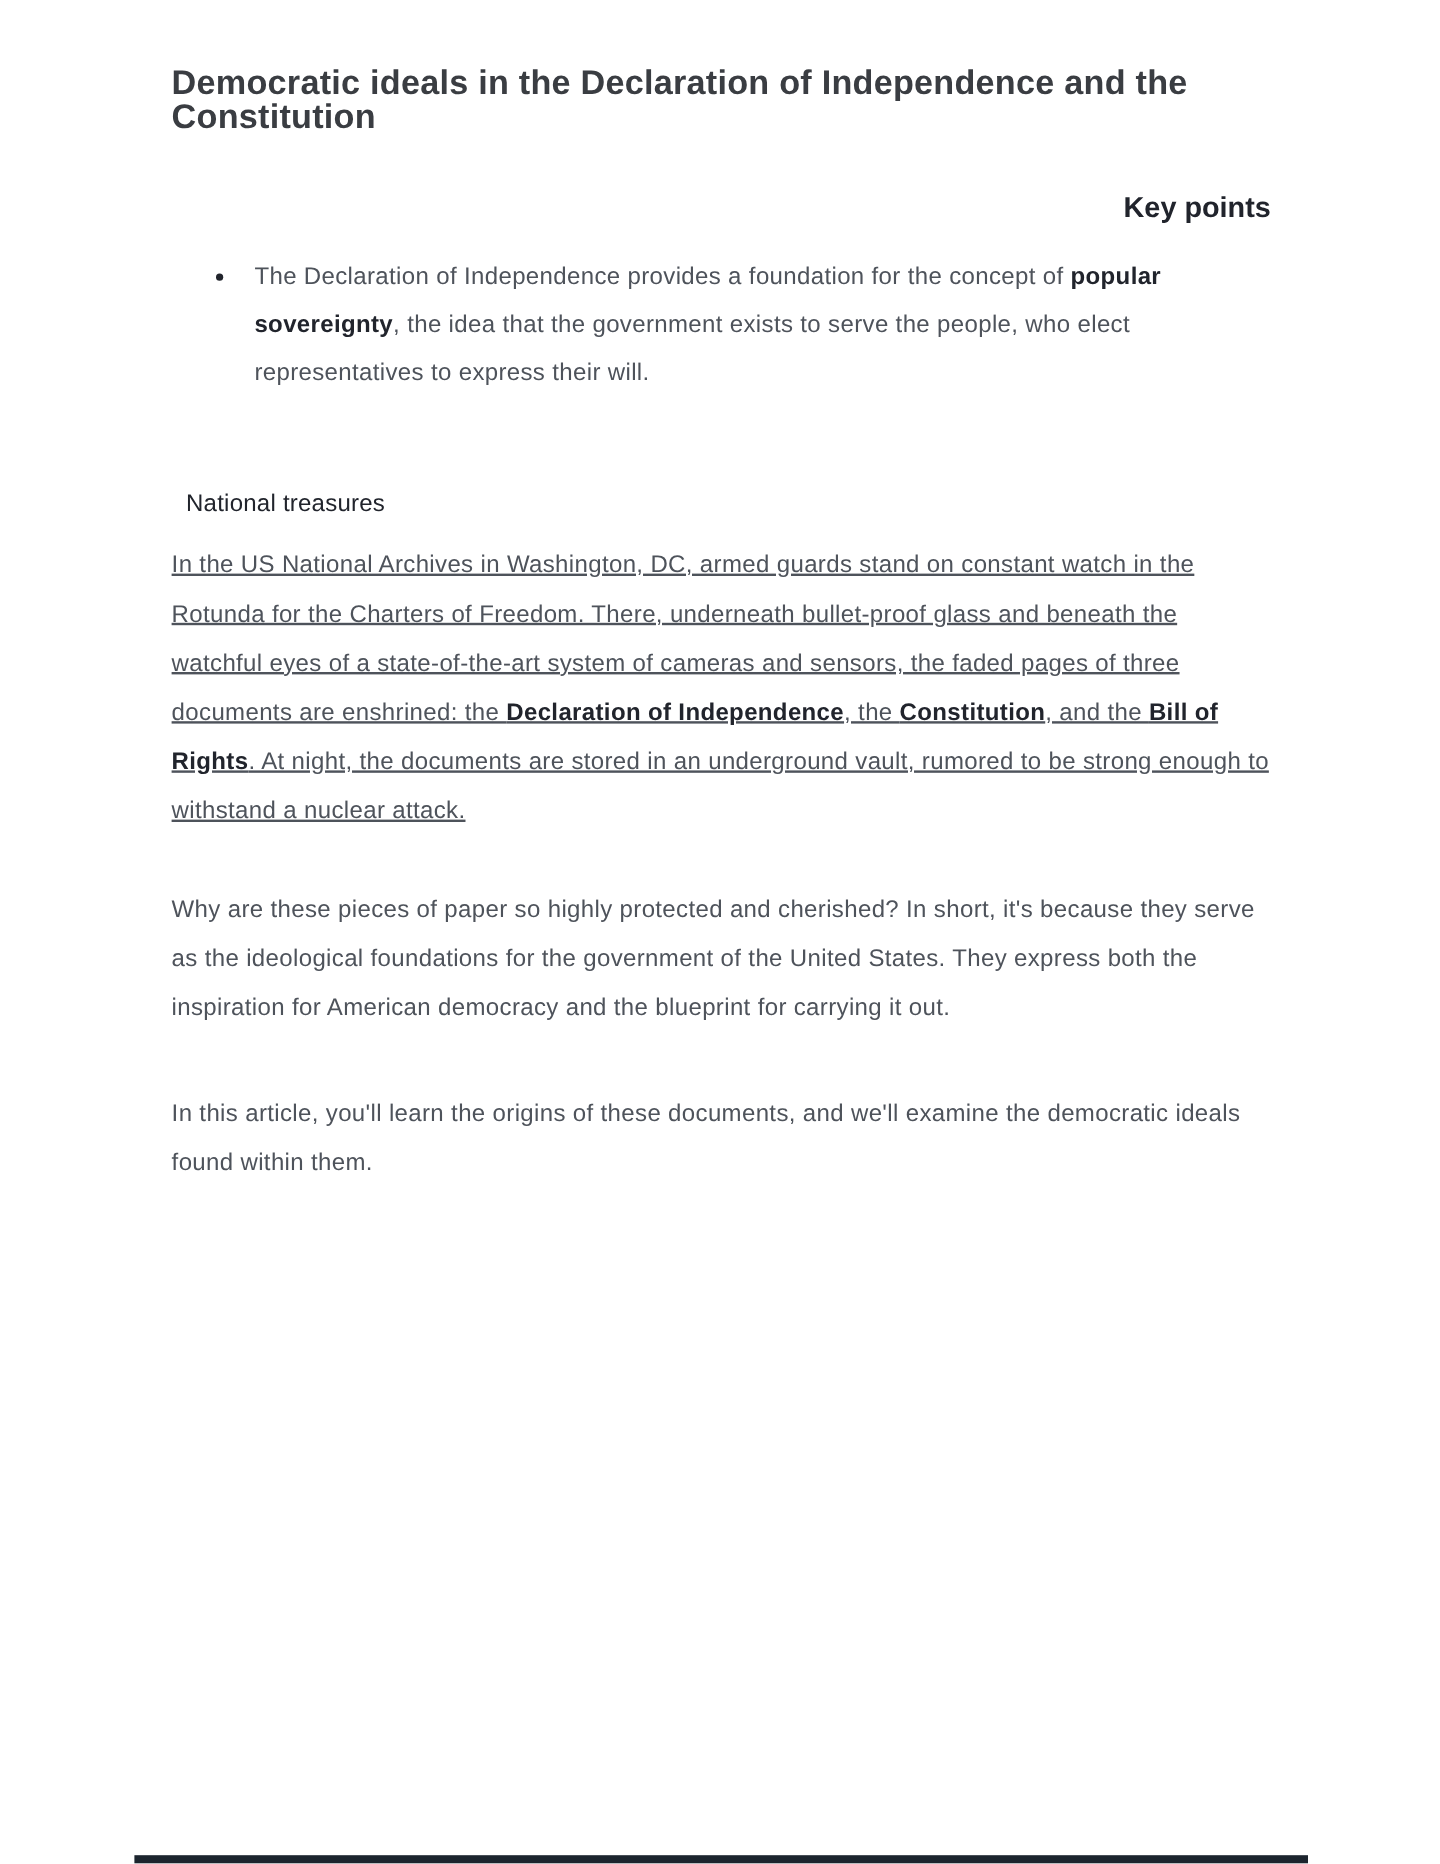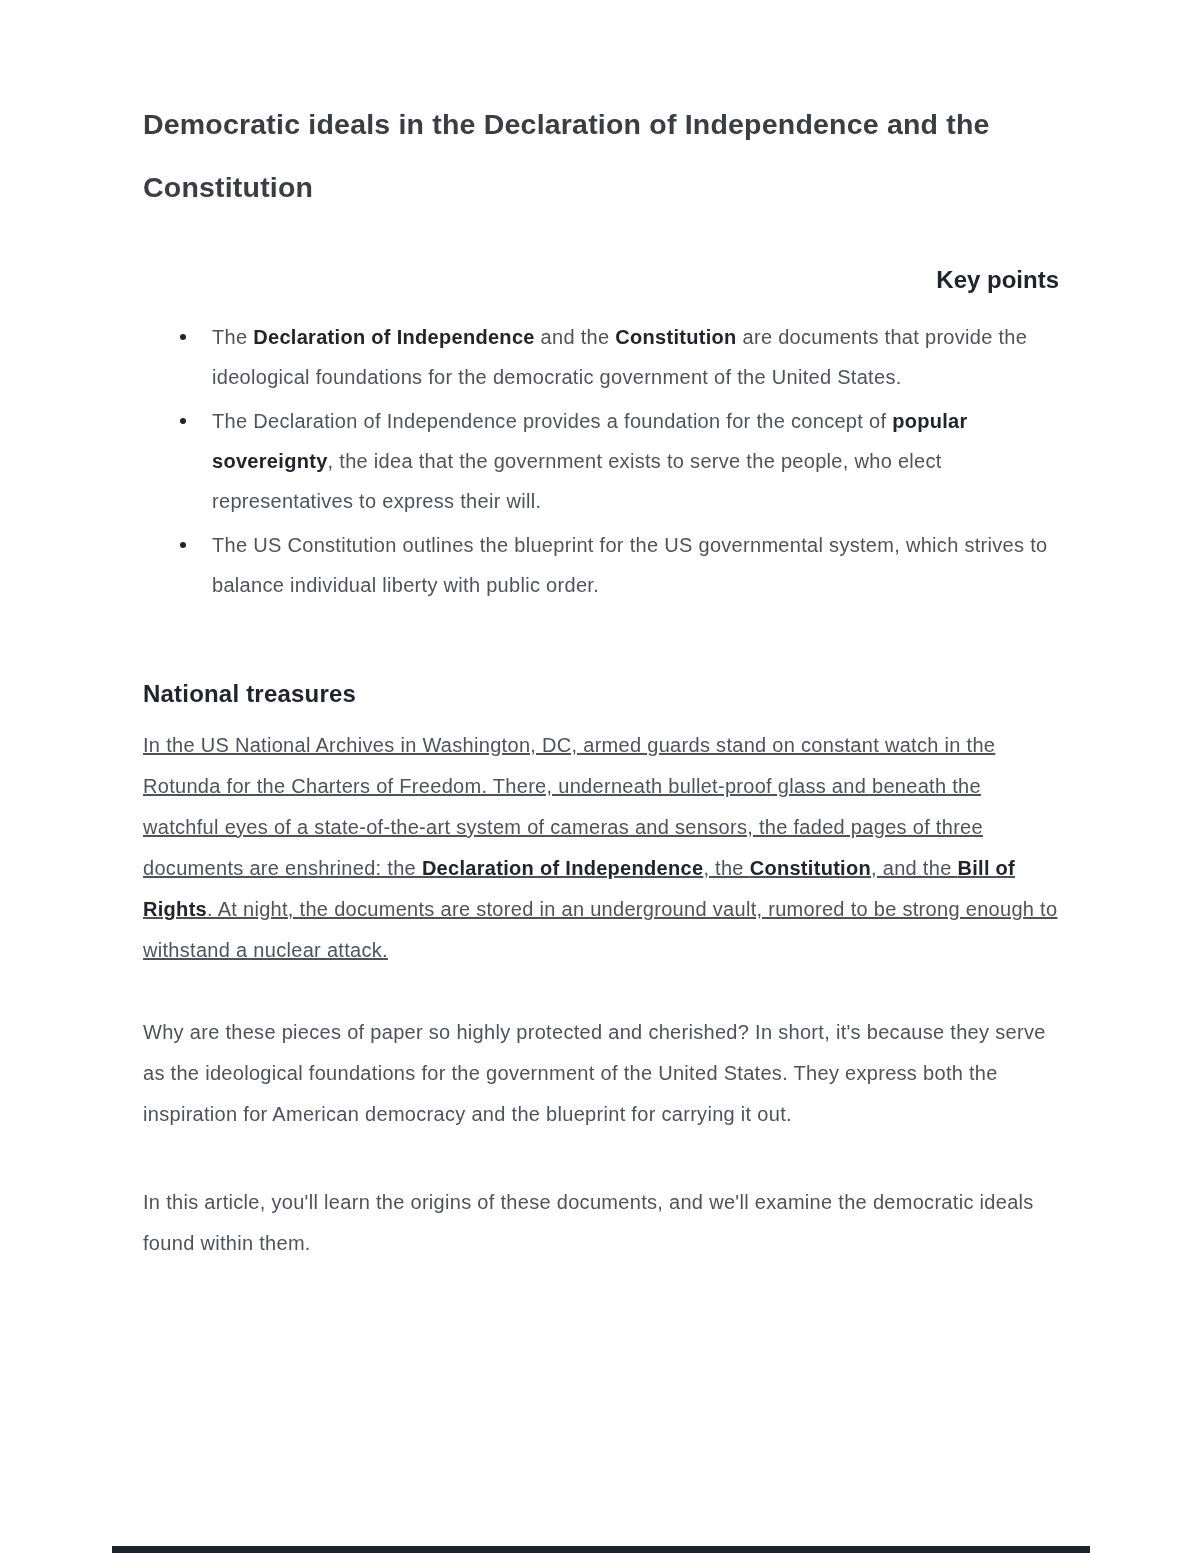--- a/index.html
+++ b/index.html
@@ -25,23 +25,23 @@
     overflow: hidden;
   }
   .article {
     position: absolute;
     left: 143px;
     top: 0;
     width: 916px;
   }
   .article-title {
     margin: 0;
-    padding-top: 93px;
+    padding-top: 55px;
     font-size: 28.5px;
-    line-height: 63px;
+    line-height: 29px;
     font-weight: bold;
     color: var(--title-color);
     letter-spacing: 0.2px;
   }
   .key-points-heading {
     margin: 46px 0 0 0;
     font-size: 24px;
     line-height: 30px;
     font-weight: bold;
     color: var(--heading-color);
@@ -65,24 +65,24 @@
     content: "";
     position: absolute;
     left: -32px;
     top: 17px;
     width: 6px;
     height: 6px;
     border-radius: 50%;
     background: var(--bullet-color);
   }
   .section-heading {
-    margin: 76px 0 0 0;
-    font-size: 24px;
+    margin: 76px 0 0 12px;
+    font-size: 20px;
     line-height: 26px;
-    font-weight: bold;
+    font-weight: normal;
     color: var(--heading-color);
     letter-spacing: 0.2px;
   }
   .body-paragraph {
     font-size: 20px;
     line-height: 41px;
     letter-spacing: 0.3px;
     color: var(--body-color);
     max-width: 916px;
   }
@@ -106,23 +106,21 @@
 <body>
 
 <div class="page">
   <div class="article">
 
     <h1 class="article-title">Democratic ideals in the Declaration of Independence and the Constitution</h1>
 
     <h2 class="key-points-heading">Key points</h2>
 
     <ul class="key-points-list">
-      <li><span>The </span><span class="b">Declaration of Independence</span><span> and the </span><span class="b">Constitution</span><span> are documents that provide the ideological foundations for the democratic government of the United States.</span></li>
       <li><span>The Declaration of Independence provides a foundation for the concept of </span><span class="b">popular sovereignty</span><span>, the idea that the government exists to serve the people, who elect representatives to express their will.</span></li>
-      <li><span>The US Constitution outlines the blueprint for the US governmental system, which strives to balance individual liberty with public order.</span></li>
     </ul>
 
     <h3 class="section-heading">National treasures</h3>
 
     <p class="body-paragraph p-first"><span>In the US National Archives in Washington, DC, armed guards stand on constant watch in the Rotunda for the Charters of Freedom. There, underneath bullet-proof glass and beneath the watchful eyes of a state-of-the-art system of cameras and sensors, the faded pages of three documents are enshrined: the </span><span class="b">Declaration of Independence</span><span>, the </span><span class="b">Constitution</span><span>, and the </span><span class="b">Bill of Rights</span><span>. At night, the documents are stored in an underground vault, rumored to be strong enough to withstand a nuclear attack.</span></p>
 
     <p class="body-paragraph p-middle"><span>Why are these pieces of paper so highly protected and cherished? In short, it's because they serve as the ideological foundations for the government of the United States. They express both the inspiration for American democracy and the blueprint for carrying it out.</span></p>
 
     <p class="body-paragraph p-last"><span>In this article, you'll learn the origins of these documents, and we'll examine the democratic ideals found within them.</span></p>
 

